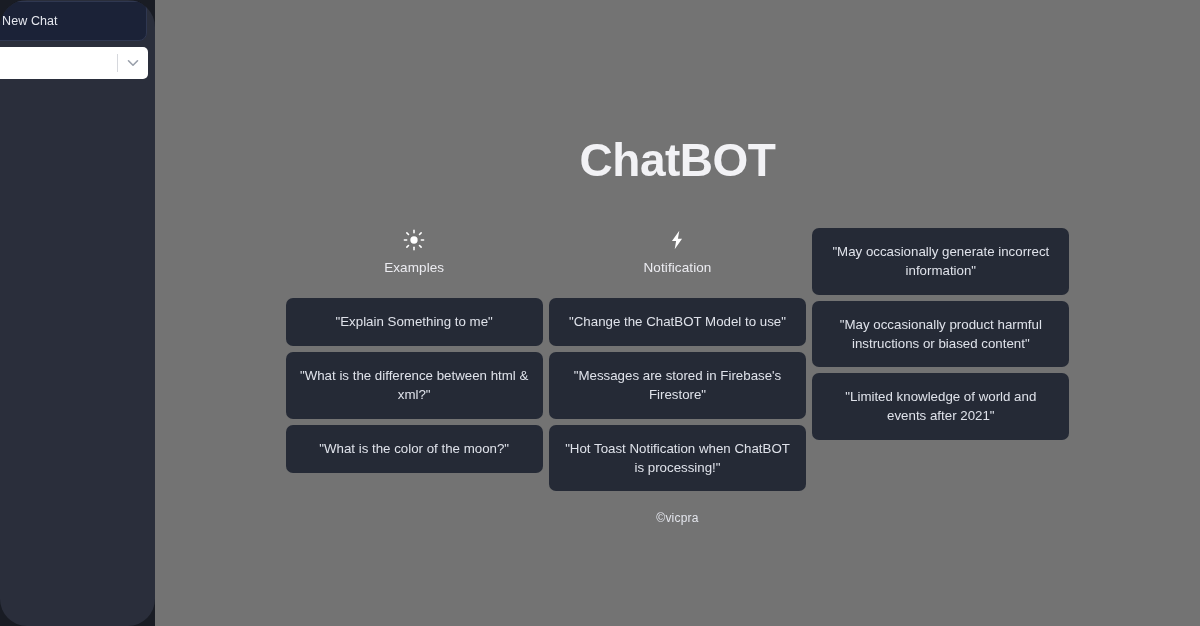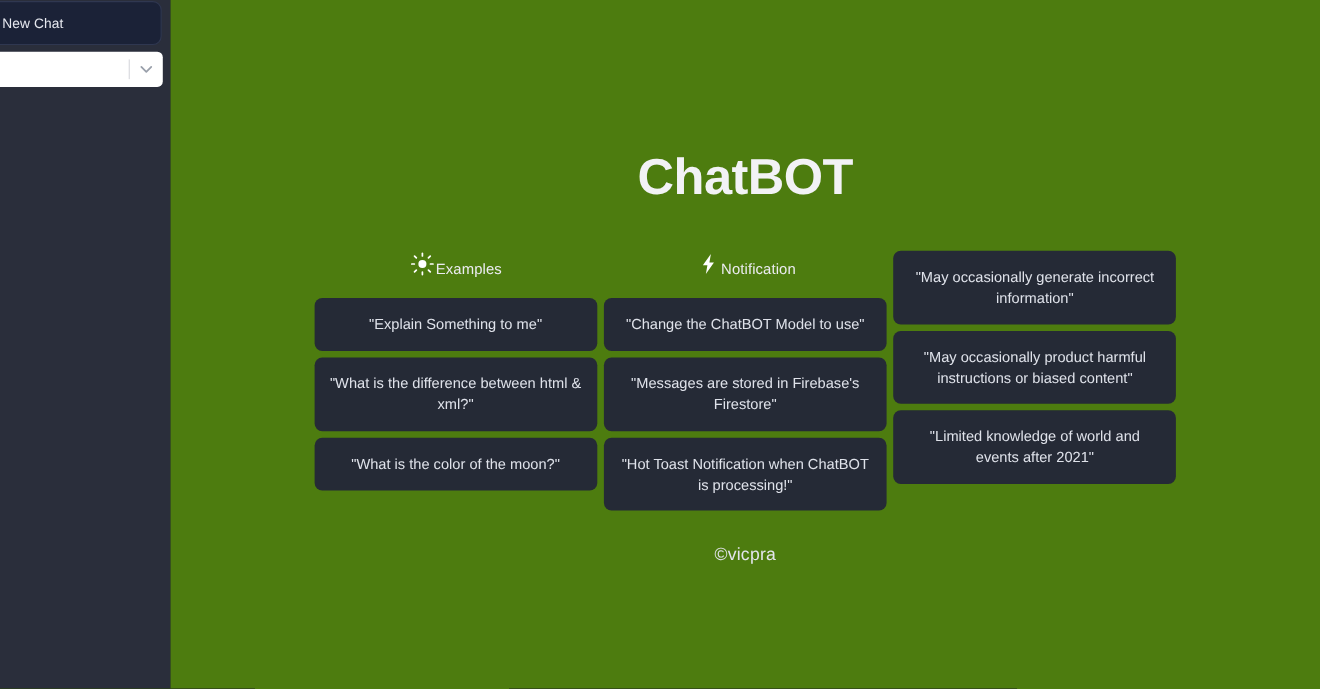--- a/index.html
+++ b/index.html
@@ -19,20 +19,21 @@
 
   
   .sidebar {
     width: 155px;
     height: 626px;
     flex: 0 0 155px;
     background: #2a2e3b;
     padding: 0;
     position: relative;
     overflow: hidden;
+    border-radius: 27px;
   }
 
   .new-chat-btn {
     position: absolute;
     left: -8px;
     top: 1px;
     width: 155px;
     height: 40px;
     background: #1b2237;
     border: 1px solid #2f3750;
@@ -79,21 +80,21 @@
     display: flex;
     align-items: center;
     justify-content: center;
     color: #9aa0ab;
   }
 
   
   .main {
     flex: 1 1 auto;
     height: 626px;
-    background: #4d7c0f;
+    background: #737373;
     display: flex;
     flex-direction: column;
     align-items: center;
     position: relative;
   }
 
   .brand-title {
     margin-top: 137px;
     font-size: 46px;
     font-weight: 700;
@@ -113,23 +114,23 @@
   .column {
     flex: 1 1 0;
     display: flex;
     flex-direction: column;
     align-items: center;
     gap: 6px;
   }
 
   .col-head {
     display: flex;
-    flex-direction: row;
-    align-items: center;
-    margin-bottom: 5px;
+    flex-direction: column;
+    align-items: center;
+    margin-bottom: 17px;
   }
 
   .col-icon {
     width: 24px;
     height: 24px;
     display: flex;
     align-items: center;
     justify-content: center;
     color: #ffffff;
     margin-bottom: 8px;
@@ -153,22 +154,22 @@
     text-align: center;
     padding: 14px 12px;
     min-height: 48px;
     display: flex;
     align-items: center;
     justify-content: center;
     cursor: pointer;
   }
 
   .footer {
-    margin-top: 32px;
-    font-size: 16px;
+    margin-top: 20px;
+    font-size: 12px;
     color: #e3e5ec;
     letter-spacing: .2px;
   }
 </style>
 </head>
 <body>
 
 <aside class="sidebar">
 
   <div class="new-chat-btn">

